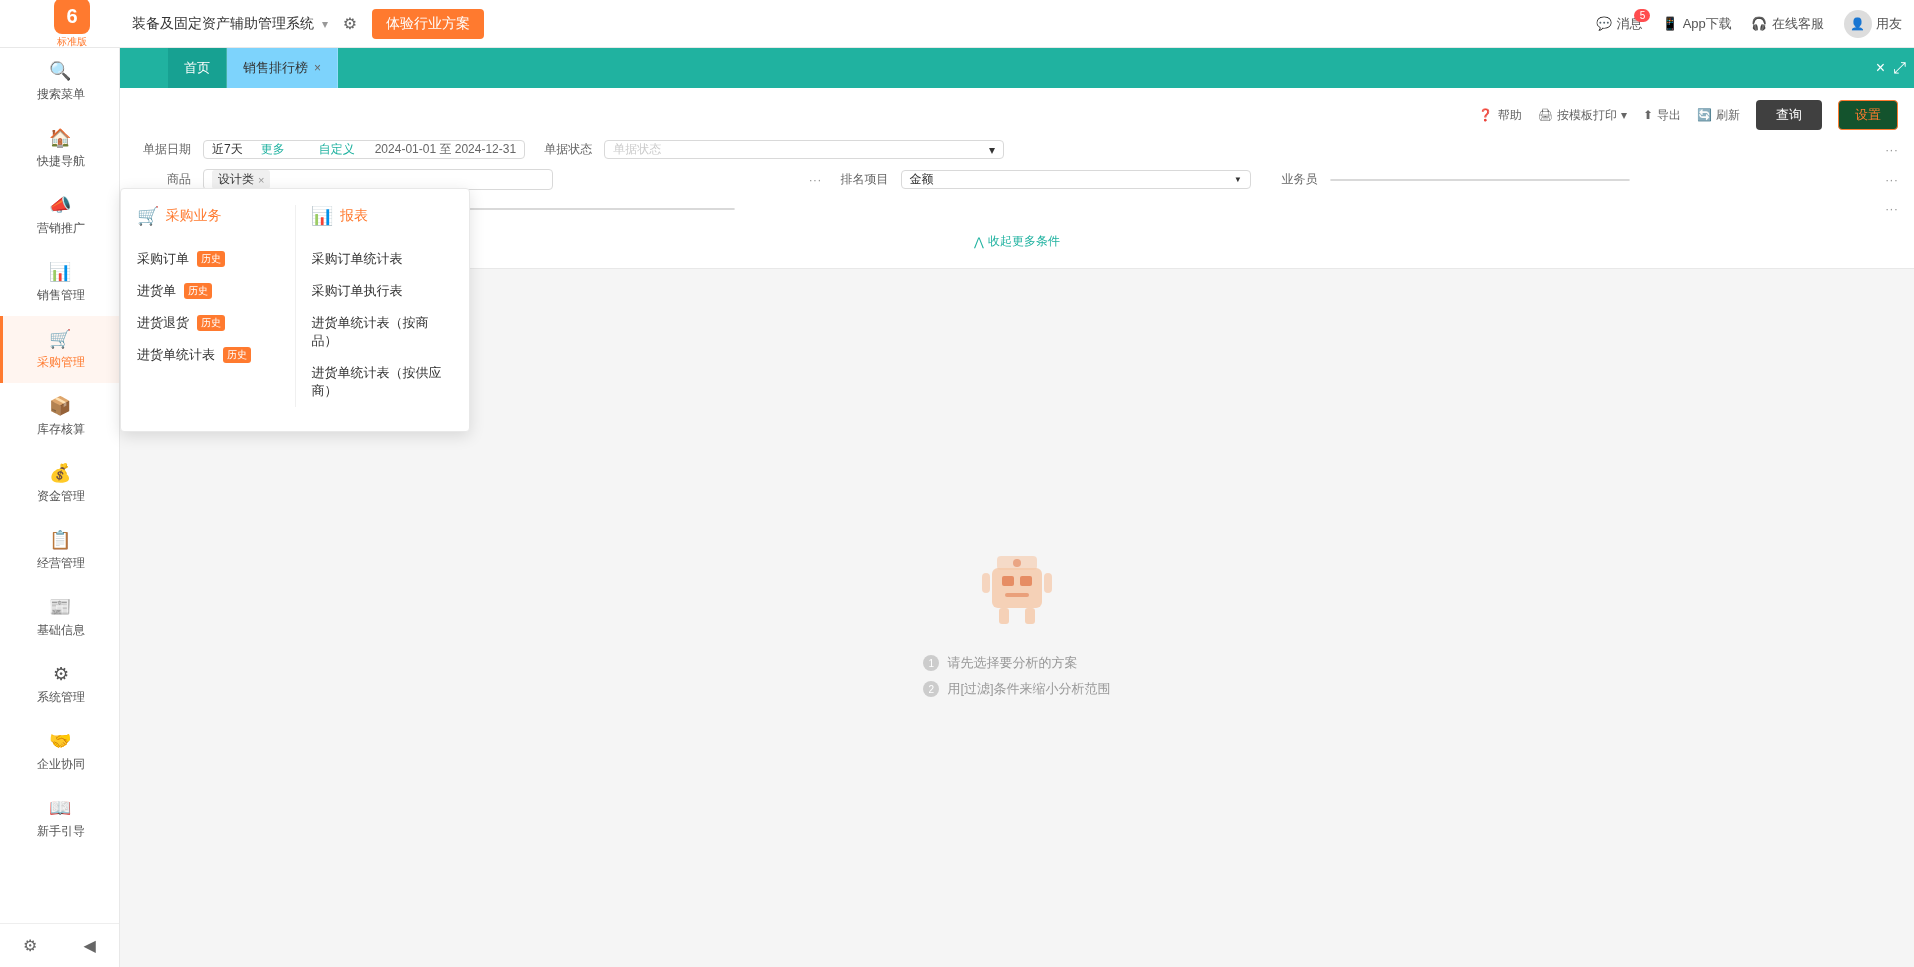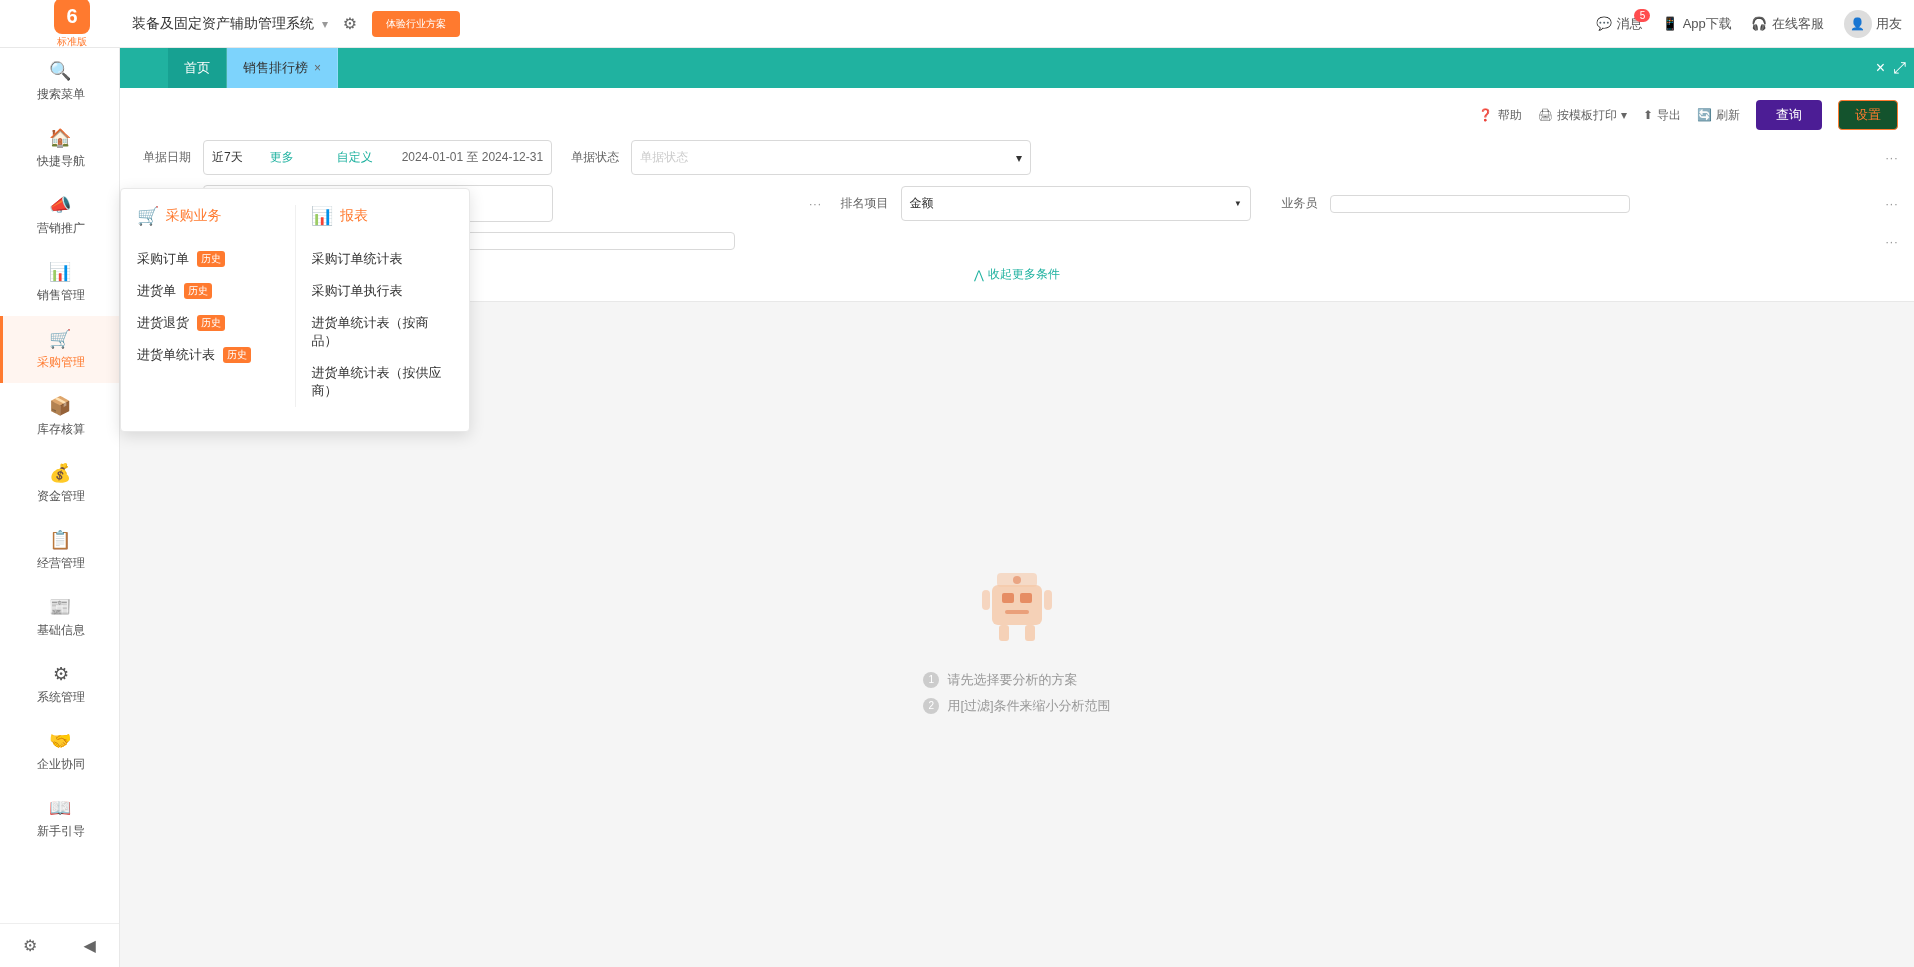--- a/index.html
+++ b/index.html
@@ -65,21 +65,21 @@
       color: #666;
       font-size: 16px;
     }
     .industry-btn {
       background: #ff7a2f;
       color: white;
       border: none;
       padding: 6px 14px;
       border-radius: 4px;
       cursor: pointer;
-      font-size: 10px;
+      font-size: 14px;
     }
     .header-right {
       display: flex;
       align-items: center;
       gap: 20px;
       margin-left: auto;
     }
     .header-action {
       display: flex;
       align-items: center;
@@ -231,25 +231,25 @@
       color: #666;
       font-size: 12px;
       min-width: 55px;
       text-align: right;
     }
     .filter-control {
       display: flex;
       align-items: center;
       border: 1px solid #d9d9d9;
       border-radius: 4px;
-      padding: 8px 8px;
+      padding: 0 8px;
       background: #fff;
       min-width: 140px;
       cursor: pointer;
-      gap: 21px;
+      gap: 12px;
       font-size: 12px;
       color: #333;
     }
     .filter-tag {
       background: #f0f0f0;
       border-radius: 3px;
       padding: 1px 6px;
       font-size: 12px;
       color: #333;
       display: flex;
@@ -275,21 +275,21 @@
     }
     .action-link {
       display: flex;
       align-items: center;
       gap: 4px;
       color: #666;
       font-size: 12px;
       cursor: pointer;
     }
     .query-btn {
-      background: #4c1d95;
+      background: #404040;
       color: white;
       border: none;
       padding: 6px 20px;
       border-radius: 4px;
       cursor: pointer;
       font-size: 13px;
     }
     .set-btn {
       background: #14532d;
       color: #ff7a2f;

